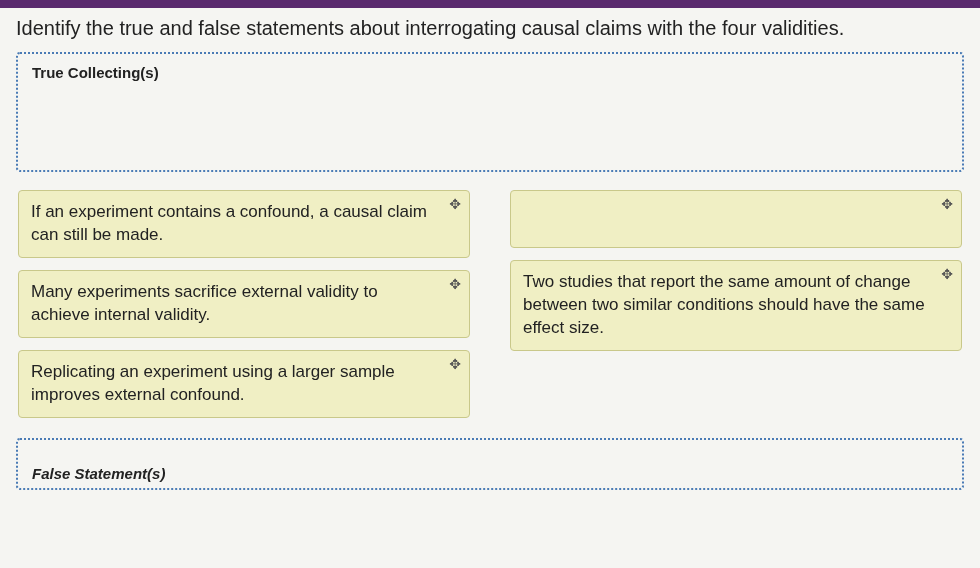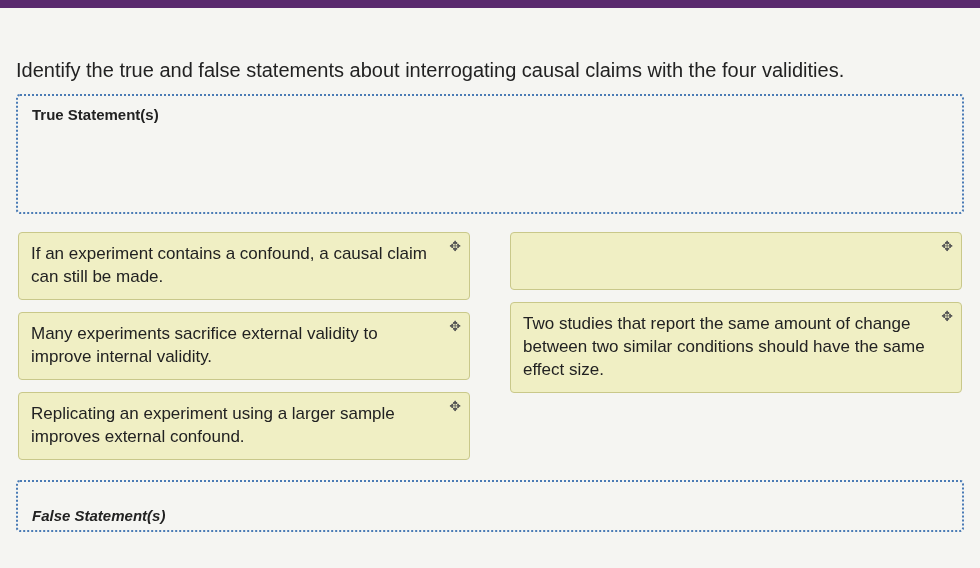--- a/index.html
+++ b/index.html
@@ -12,21 +12,20 @@
       position: relative;
       overflow: hidden;
     }
     .top-bar {
       width: 100%;
       height: 8px;
       background: #5a2a6e;
     }
     .content {
       padding: 8px 16px 0 16px;
-      margin-top: 42px;
     }
     .prompt {
       font-size: 20px;
       font-weight: 400;
       color: #222;
       margin-bottom: 12px;
       line-height: 1.2;
     }
     .drop-zone {
       border: 2px dotted #4a7bb5;
@@ -91,34 +90,34 @@
 </head>
 <body>
 
 <div class="top-bar"></div>
 
 <div class="content">
 
   <div class="prompt">Identify the true and false statements about interrogating causal claims with the four validities.</div>
 
   <div class="drop-zone true-zone">
-    <div class="zone-label">True Statement(s)</div>
+    <div class="zone-label">True Collecting(s)</div>
   </div>
 
   <div class="cards-area">
     <div class="col">
 
       <div class="card">
         <span class="grip">✥</span>
         <span>If an experiment contains a confound, a causal claim can still be made.</span>
       </div>
 
       <div class="card">
         <span class="grip">✥</span>
-        <span>Many experiments sacrifice external validity to improve internal validity.</span>
+        <span>Many experiments sacrifice external validity to achieve internal validity.</span>
       </div>
 
       <div class="card">
         <span class="grip">✥</span>
         <span>Replicating an experiment using a larger sample improves external confound.</span>
       </div>
 
     </div>
 
     <div class="col">

